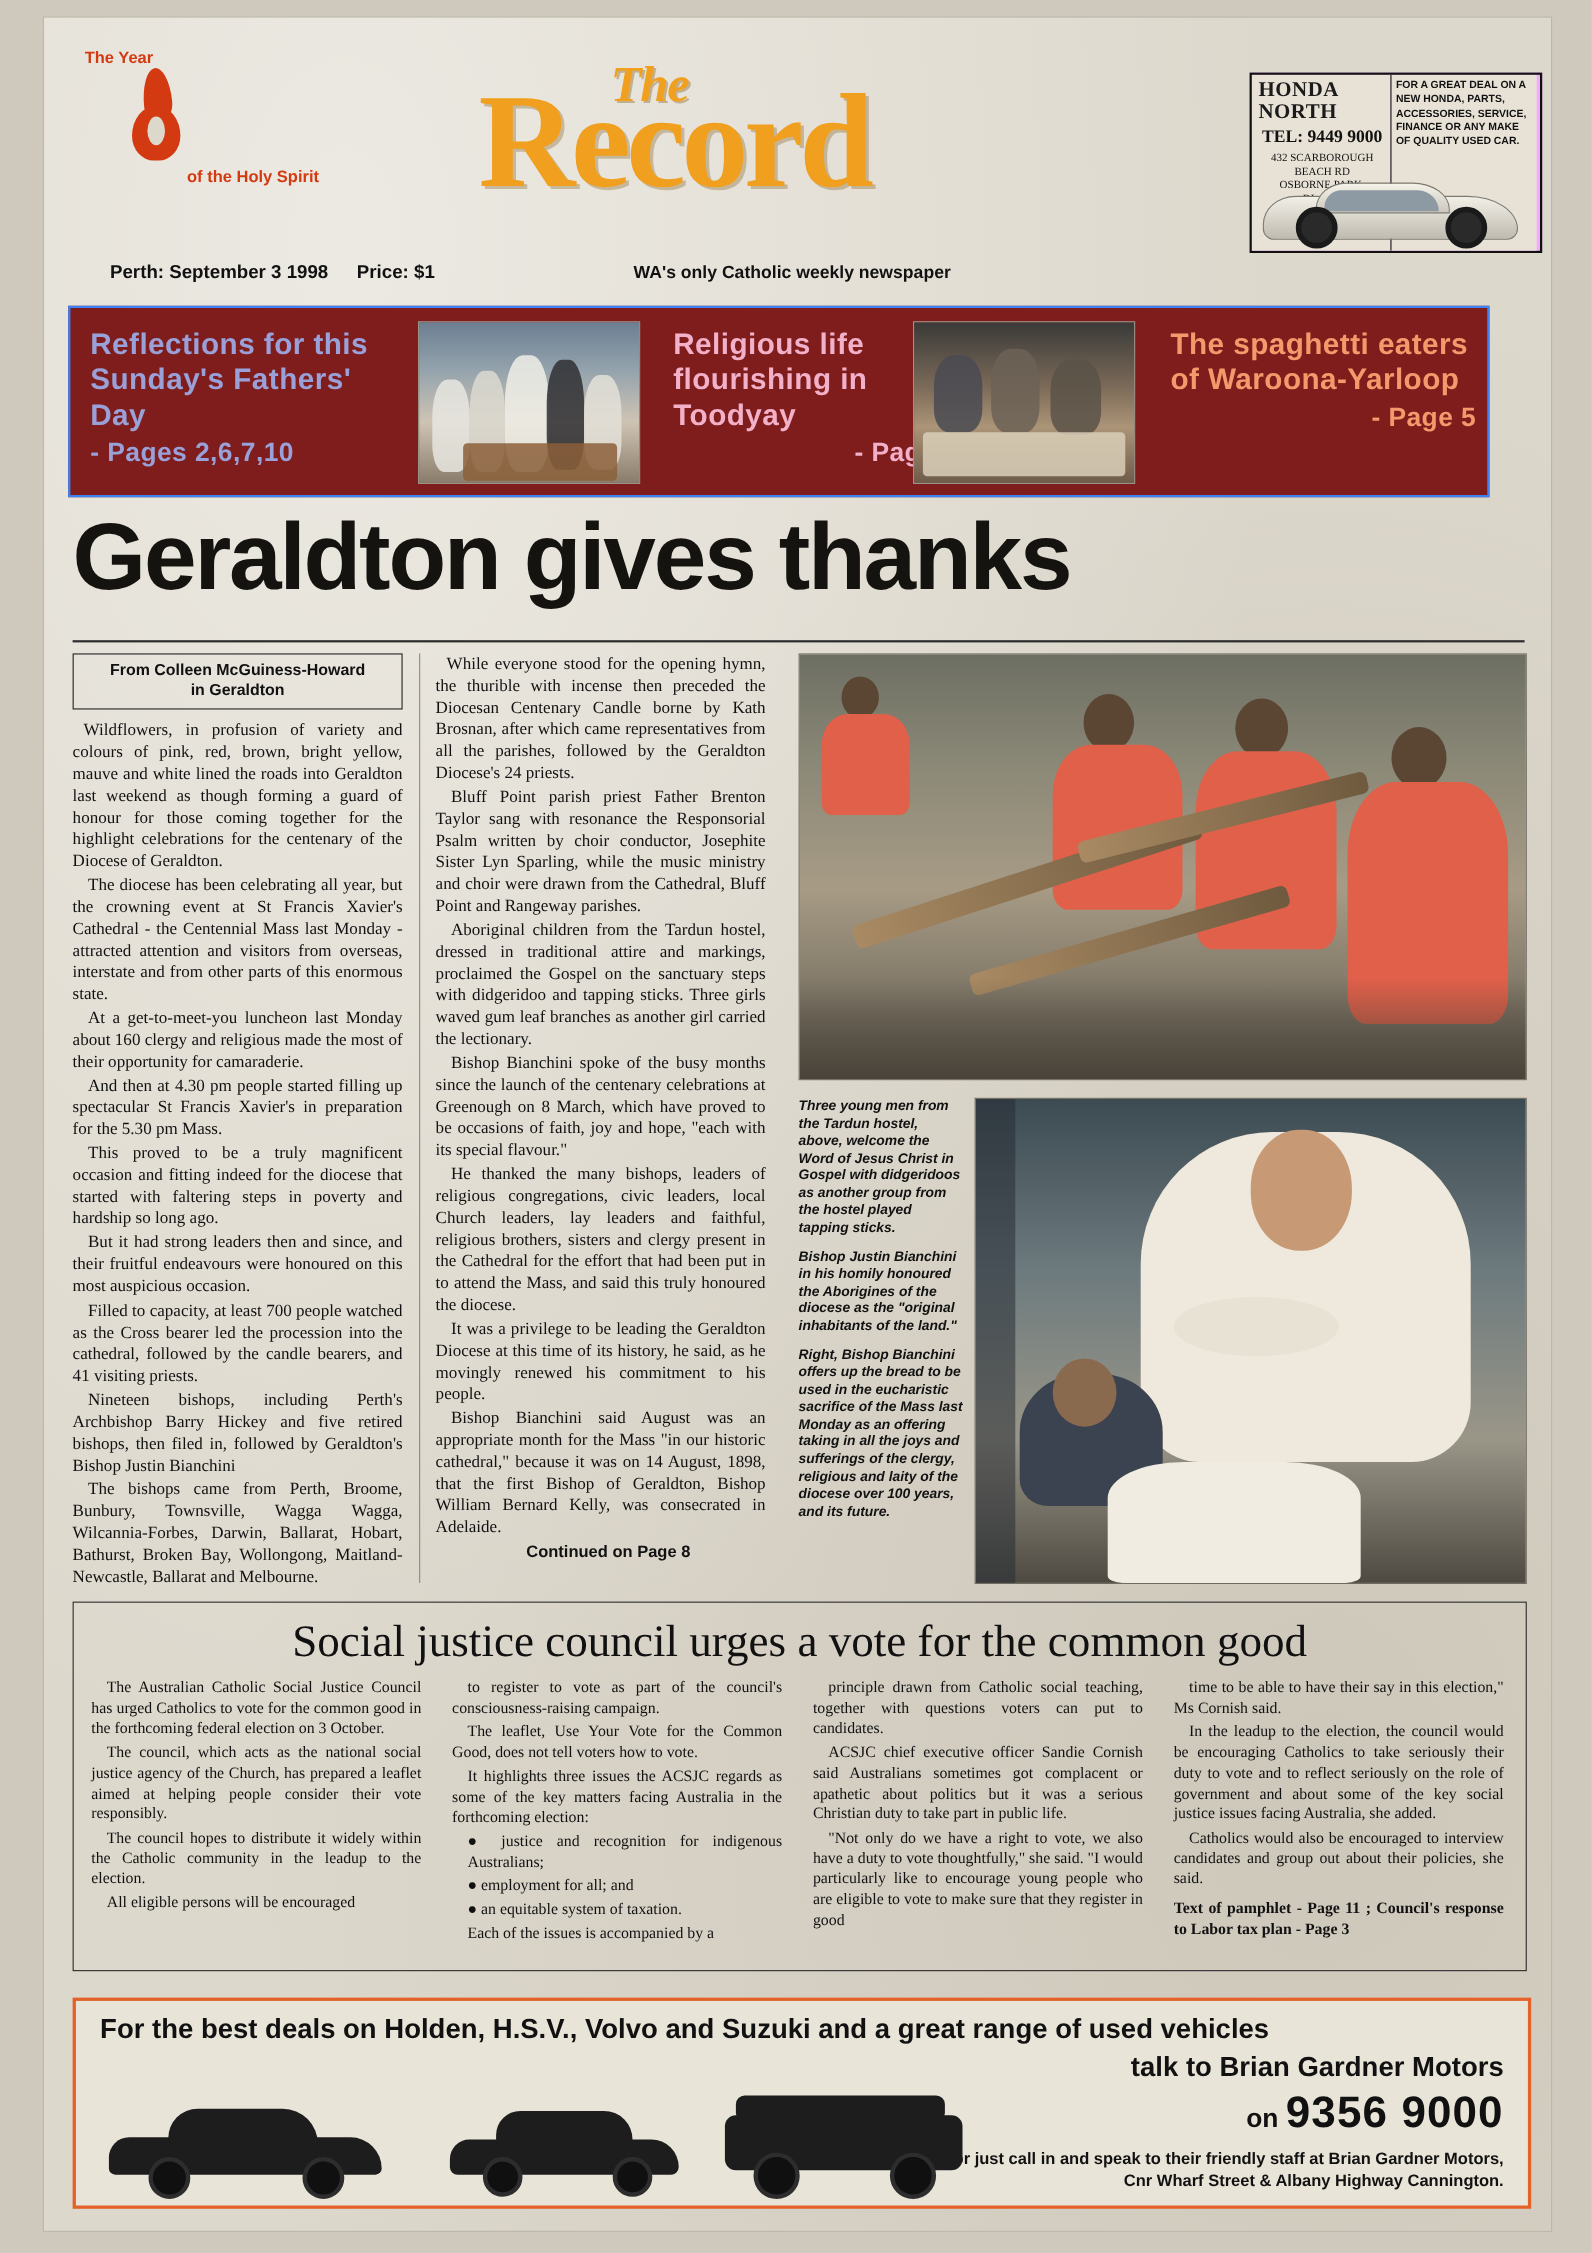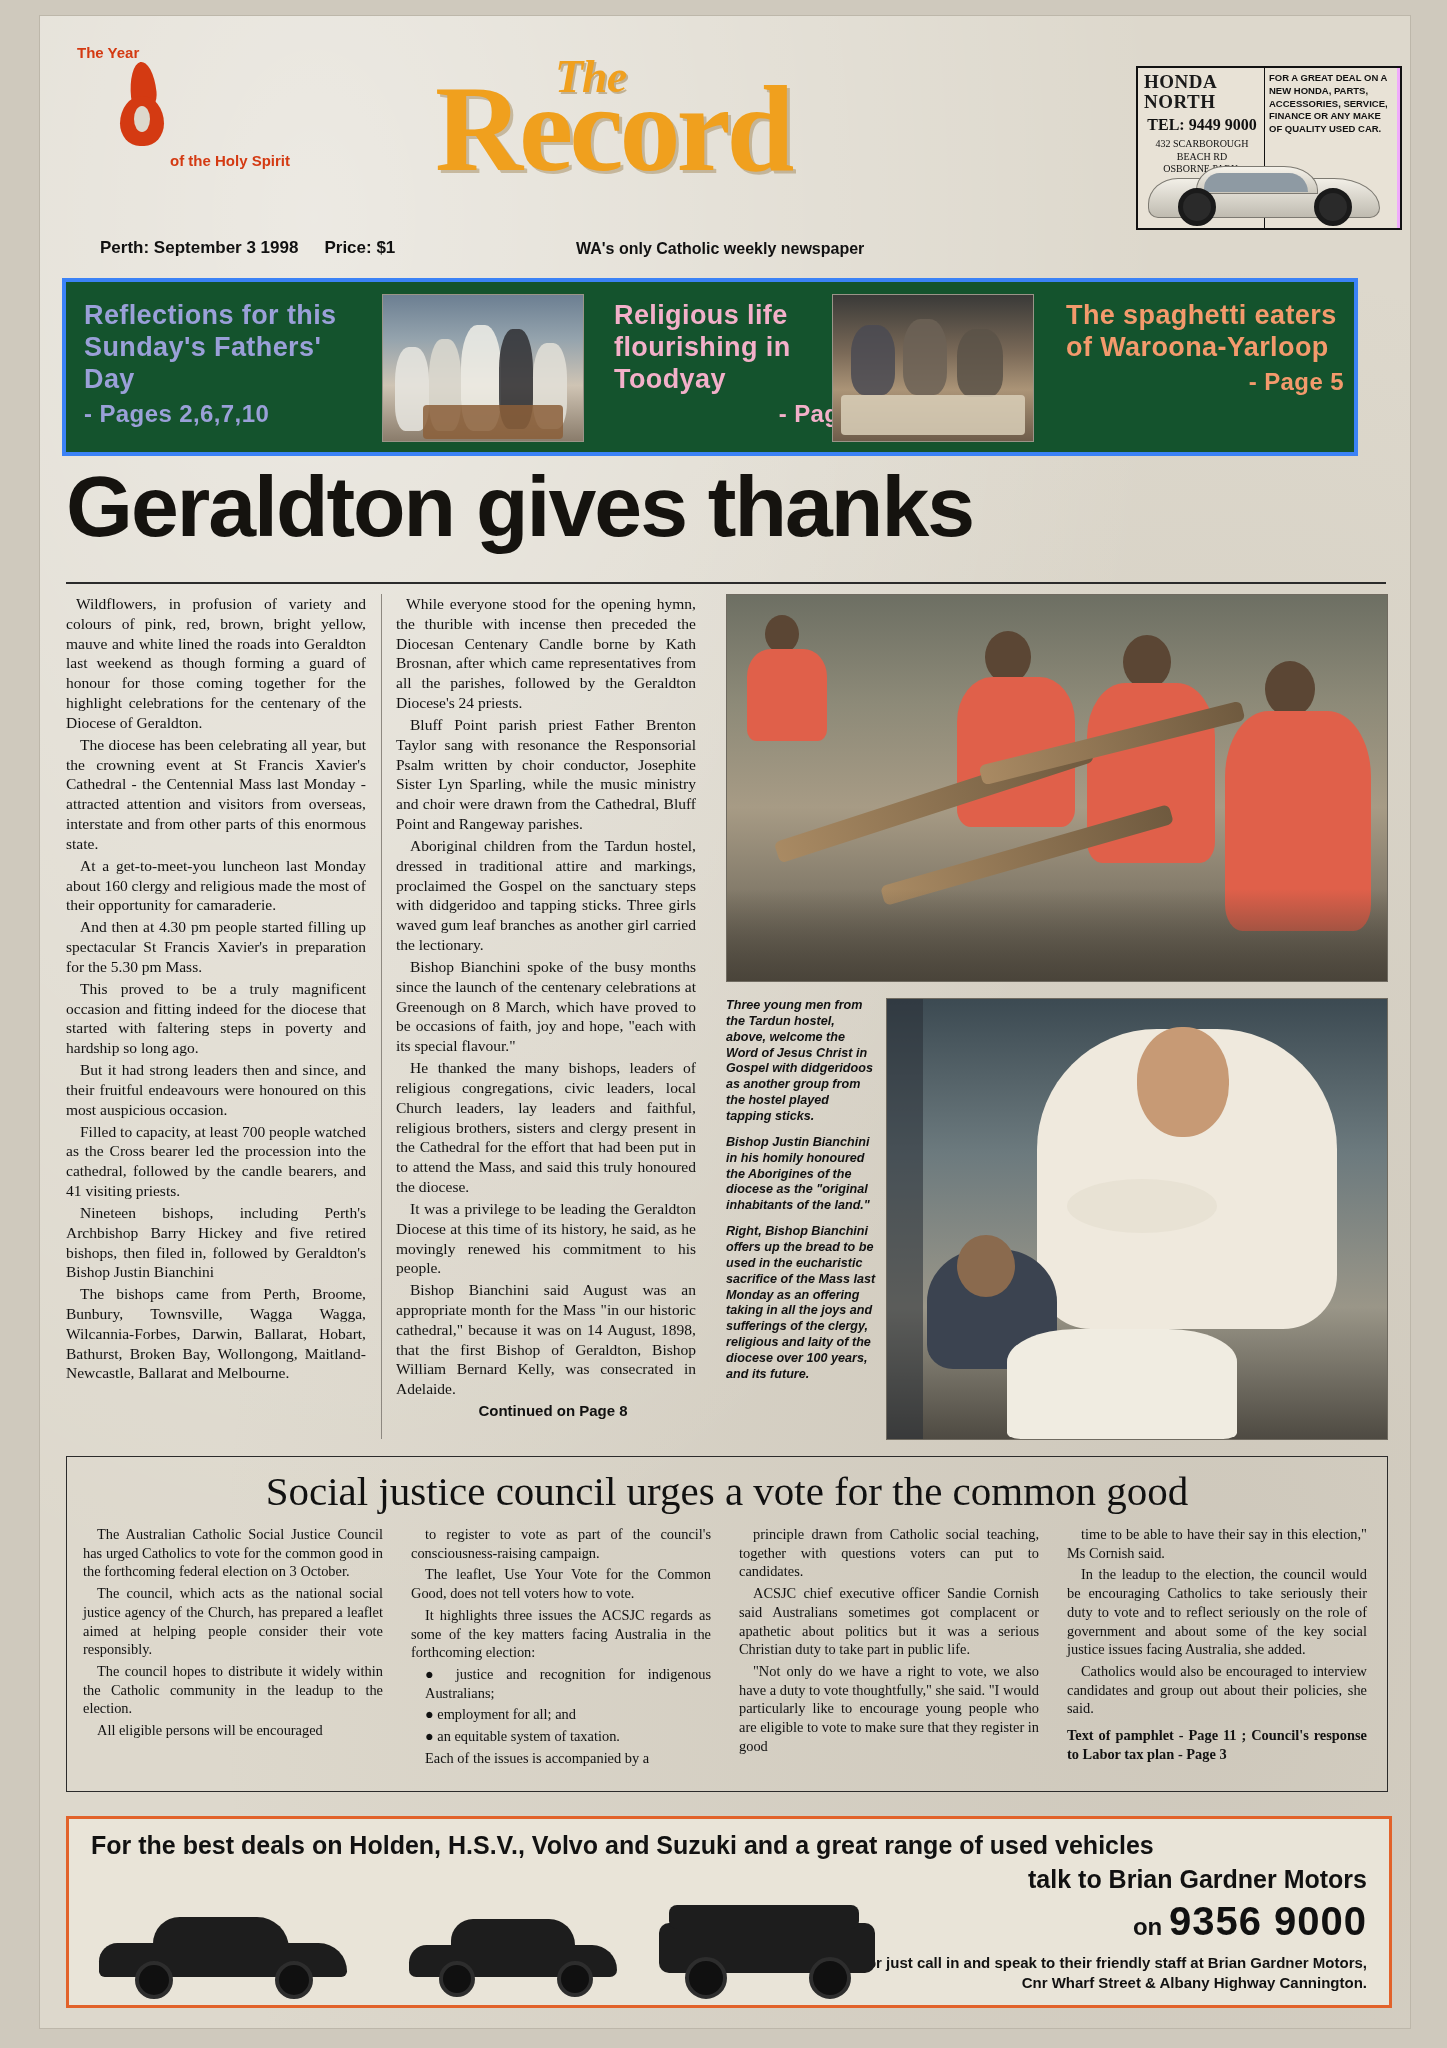--- a/index.html
+++ b/index.html
@@ -131,21 +131,21 @@
   .wheel{
     position:absolute;bottom:2px;width:28px;height:28px;border-radius:50%;
     background:#2a2a2a;border:5px solid #1a1a1a;
   }
   .wheel.w1{left:40px;}
   .wheel.w2{left:176px;}
 
   
   .promo{
     position:absolute;left:22px;top:262px;width:1288px;height:170px;
-    border:4px solid #3b82f6;background:#14532d;
+    border:2px solid #3b82f6;background:#7f1d1d;
   }
   .promo-text{
     position:absolute;
     font-family:"Liberation Sans",sans-serif;font-weight:bold;
     line-height:1.18;letter-spacing:.4px;
   }
   .promo1{left:18px;top:18px;width:270px;font-size:27px;color:#9aa0d8;}
   .promo1 .pg{font-size:24px;display:block;margin-top:4px;}
   .promo2{left:548px;top:18px;width:260px;font-size:27px;color:#f3b0c9;}
   .promo2 .pg{font-size:24px;display:block;margin-top:4px;text-align:right;}
@@ -345,20 +345,24 @@
     </div>
   </div>
 
   <div class="headline">Geraldton gives thanks</div>
   <div class="hr hr-top"></div>
 
   <div class="story">
     <div class="vrule vr1"></div>
 
     <div class="col c1">
+      <div class="byline-box">
+        <span>From Colleen McGuiness-Howard</span><br>
+        <span>in Geraldton</span>
+      </div>
       <p class="first">Wildflowers, in profusion of variety and colours of pink, red, brown, bright yellow, mauve and white lined the roads into Geraldton last weekend as though forming a guard of honour for those coming together for the highlight celebrations for the centenary of the Diocese of Geraldton.</p>
       <p>The diocese has been celebrating all year, but the crowning  event at St Francis Xavier's Cathedral - the Centennial Mass last Monday - attracted attention and visitors from overseas, interstate and from other parts of this enormous state.</p>
       <p>At a get-to-meet-you luncheon last Monday about 160 clergy and religious  made the most of their opportunity for camaraderie.</p>
       <p>And then at 4.30 pm people started filling up spectacular St Francis Xavier's in preparation for the 5.30 pm Mass.</p>
       <p>This proved to be a truly magnificent occasion and fitting indeed for the diocese that started with faltering steps in poverty and hardship so long ago.</p>
       <p>But it had strong leaders then and since, and their  fruitful endeavours were honoured on this most auspicious occasion.</p>
       <p>Filled to capacity, at least 700  people watched as the Cross bearer led the procession into the cathedral, followed by the candle bearers, and 41 visiting priests.</p>
       <p>Nineteen bishops, including Perth's Archbishop Barry Hickey and five retired bishops, then filed in, followed by Geraldton's Bishop Justin Bianchini</p>
       <p>The bishops came from Perth, Broome, Bunbury, Townsville, Wagga Wagga, Wilcannia-Forbes, Darwin, Ballarat, Hobart, Bathurst, Broken Bay, Wollongong, Maitland-Newcastle, Ballarat and Melbourne.</p>
     </div>

